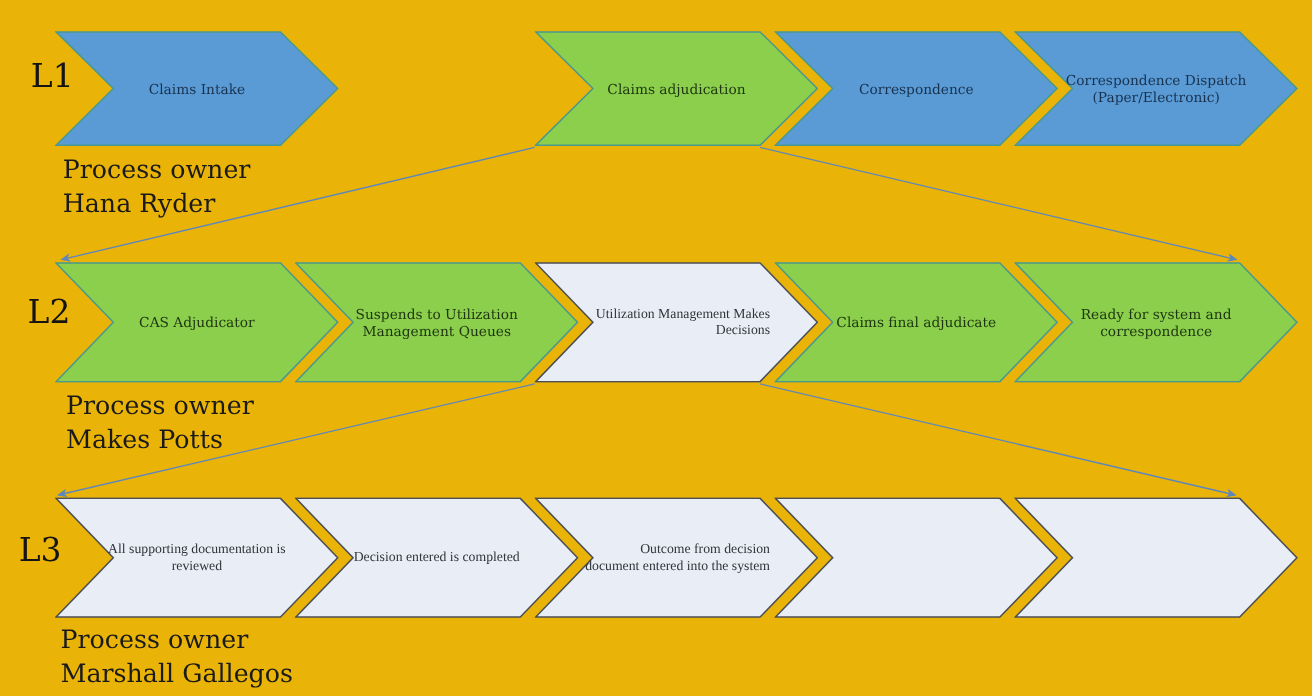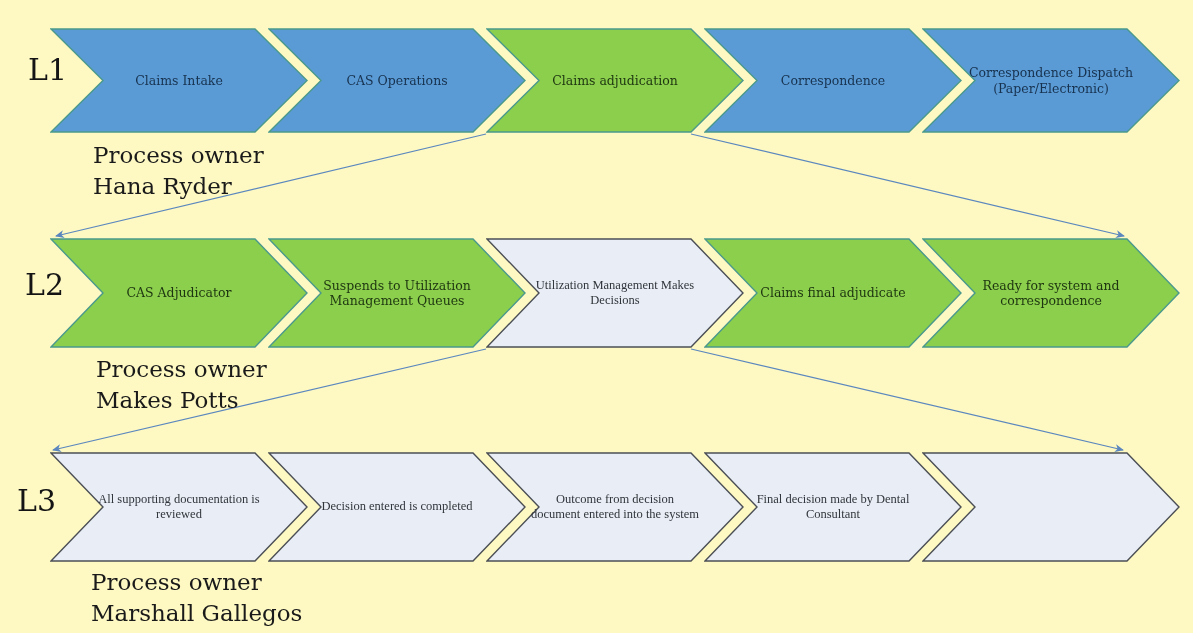--- a/index.html
+++ b/index.html
@@ -1,19 +1,19 @@
 <!DOCTYPE html>
 <html><head>
 <meta charset="utf-8">
 <style>
   html,body{margin:0;padding:0;background:#ffffff;}
   .canvas{
     position:relative;
     width:1193px;height:633px;
-    background:#fef9c3;
+    background:#eab308;
     font-family:"DejaVu Serif","Liberation Serif",serif;
     overflow:hidden;
   }
   .connectors{position:absolute;left:0;top:0;width:1193px;height:633px;z-index:1;}
   .connectors line{stroke:#5b87be;stroke-width:1.2;}
   .chev{
     position:absolute;width:258px;
     display:flex;align-items:center;justify-content:center;
     box-sizing:border-box;padding:0 44px;
     text-align:center;z-index:2;
@@ -27,30 +27,30 @@
   }
   .chev.blue  polygon{fill:#5b9bd5;stroke:#4a998c;}
   .chev.green polygon{fill:#8ccf4d;stroke:#4a998c;}
   .chev.light polygon{fill:#e9eef6;stroke:#4b4f55;}
   .chev.blue  .chev-text{color:#17324f;}
   .chev.green .chev-text{color:#1d3510;}
   .chev.light .chev-text{color:#30353b;font-family:Liberation Serif, serif;}
   .row1{top:28px;height:105px;}
   .row2{top:238px;height:110px;}
   .row3{top:452px;height:110px;}
-  .c1{left:50px;} .c2{left:268px;} .c3{left:486px;} .c4{left:704px;} .c5{left:922px;}
+  .c1{left:50px;} .c2{left:268px;} .c3{left:486px;text-align:right;} .c4{left:704px;} .c5{left:922px;}
   .lvl-label{
     position:absolute;z-index:2;
     font-size:30px;color:#141414;
   }
   .owner{
     position:absolute;z-index:2;
     font-size:23px;line-height:31px;color:#1a1a1a;
   }
-  .owner span{display:block;margin-left:36px;}
+  .owner span{display:block;}
 </style>
 </head>
 <body>
 
 <div class="canvas">
 
   <svg class="connectors" viewBox="0 0 1193 633">
     <defs>
       <marker id="arr" markerWidth="10" markerHeight="8" refX="8" refY="4" orient="auto" markerUnits="userSpaceOnUse">
         <path d="M0,0 L9,4 L0,8 L2.5,4 Z" fill="#5b87be"></path>
@@ -62,26 +62,20 @@
     <line x1="691" y1="349" x2="1123" y2="450" marker-end="url(#arr)"></line>
   </svg>
 
   <div class="lvl-label" style="left:28px;top:52px">L1</div>
 
   <div class="chev blue row1 c1">
     <svg class="shape" viewBox="0 0 258 105" preserveAspectRatio="none">
         <polygon points="1,1 205,1 257,52.5 205,104 1,104 53,52.5"></polygon>
       </svg>
     <span class="chev-text">Claims Intake</span>
-  </div>
-  <div class="chev blue row1 c2">
-    <svg class="shape" viewBox="0 0 258 105" preserveAspectRatio="none">
-        <polygon points="1,1 205,1 257,52.5 205,104 1,104 53,52.5"></polygon>
-      </svg>
-    <span class="chev-text">CAS Operations</span>
   </div>
   <div class="chev green row1 c3">
     <svg class="shape" viewBox="0 0 258 105" preserveAspectRatio="none">
         <polygon points="1,1 205,1 257,52.5 205,104 1,104 53,52.5"></polygon>
       </svg>
     <span class="chev-text">Claims adjudication</span>
   </div>
   <div class="chev blue row1 c4">
     <svg class="shape" viewBox="0 0 258 105" preserveAspectRatio="none">
         <polygon points="1,1 205,1 257,52.5 205,104 1,104 53,52.5"></polygon>
@@ -155,21 +149,20 @@
   <div class="chev light row3 c3">
     <svg class="shape" viewBox="0 0 258 105" preserveAspectRatio="none">
         <polygon points="1,1 205,1 257,52.5 205,104 1,104 53,52.5"></polygon>
       </svg>
     <span class="chev-text">Outcome from decision document entered into the system</span>
   </div>
   <div class="chev light row3 c4">
     <svg class="shape" viewBox="0 0 258 105" preserveAspectRatio="none">
         <polygon points="1,1 205,1 257,52.5 205,104 1,104 53,52.5"></polygon>
       </svg>
-    <span class="chev-text">Final decision made by Dental Consultant</span>
   </div>
   <div class="chev light row3 c5">
     <svg class="shape" viewBox="0 0 258 105" preserveAspectRatio="none">
         <polygon points="1,1 205,1 257,52.5 205,104 1,104 53,52.5"></polygon>
       </svg>
   </div>
 
   <div class="owner" style="left:55px;top:567px">
     <span>Process owner</span>
     <span>Marshall Gallegos</span>

